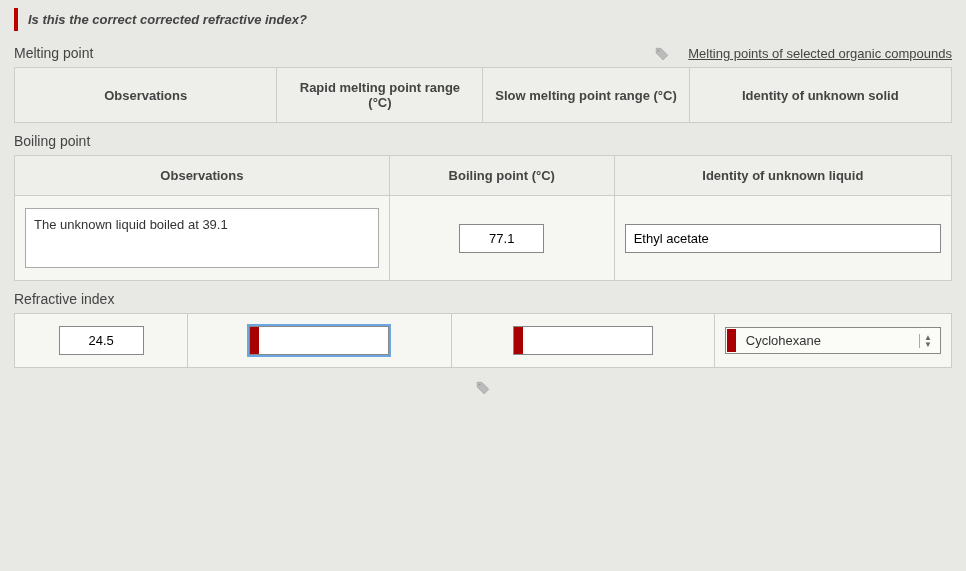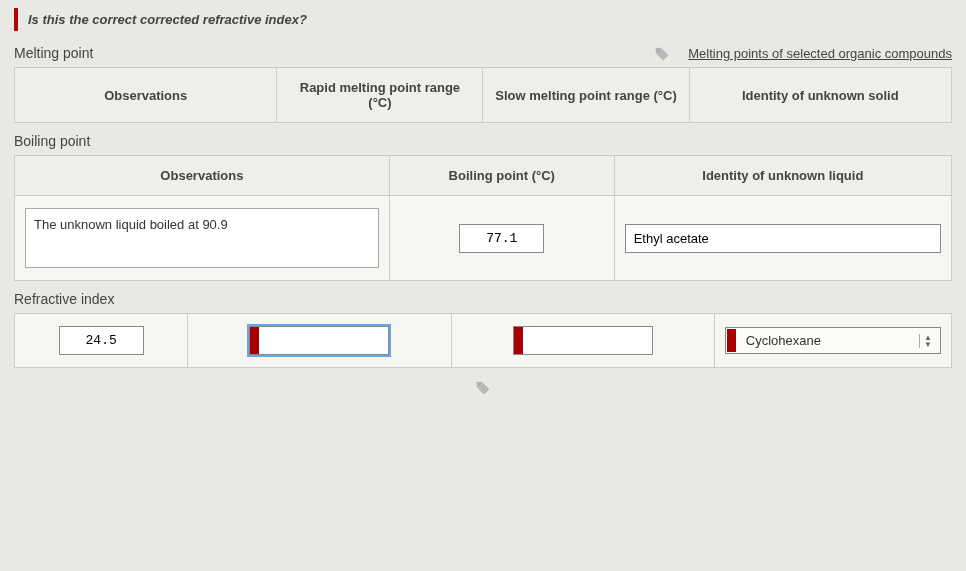--- a/index.html
+++ b/index.html
@@ -75,21 +75,21 @@
       width: 100%;
     }
     .val-input {
       border: 1px solid #888;
       background: #fff;
       padding: 6px 4px;
       width: 65px;
       text-align: center;
       font-size: 13px;
     }
-    .val-input.wide { width: 85px; font-family: Liberation Mono, monospace; }
+    .val-input.wide { width: 85px; }
     .range-sep { margin: 0 4px; }
     .identity-input {
       border: 1px solid #888;
       background: #fff;
       padding: 6px 8px;
       width: 100%;
       text-align: left;
       font-size: 13px;
     }
     .marked-input {
@@ -183,21 +183,21 @@
 
 <table>
   <tbody>
       <tr>
     <th class="col-bp-obs">Observations</th>
     <th class="col-bp-val">Boiling point (°C)</th>
     <th class="col-bp-id">Identity of unknown liquid</th>
   </tr>
   <tr>
     <td>
-      <div class="obs-box">The unknown liquid boiled at 90.9</div>
+      <div class="obs-box">The unknown liquid boiled at 39.1</div>
     </td>
     <td>
       <input class="val-input wide" value="77.1" style="">
     </td>
     <td>
       <input class="identity-input" value="Ethyl acetate" style="">
     </td>
   </tr>
 </tbody>
   </table>

